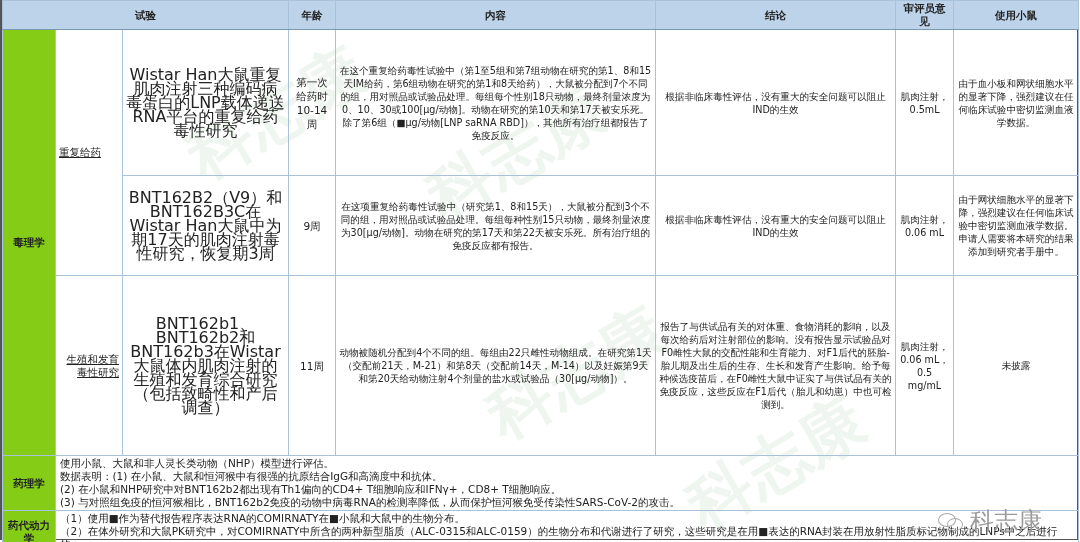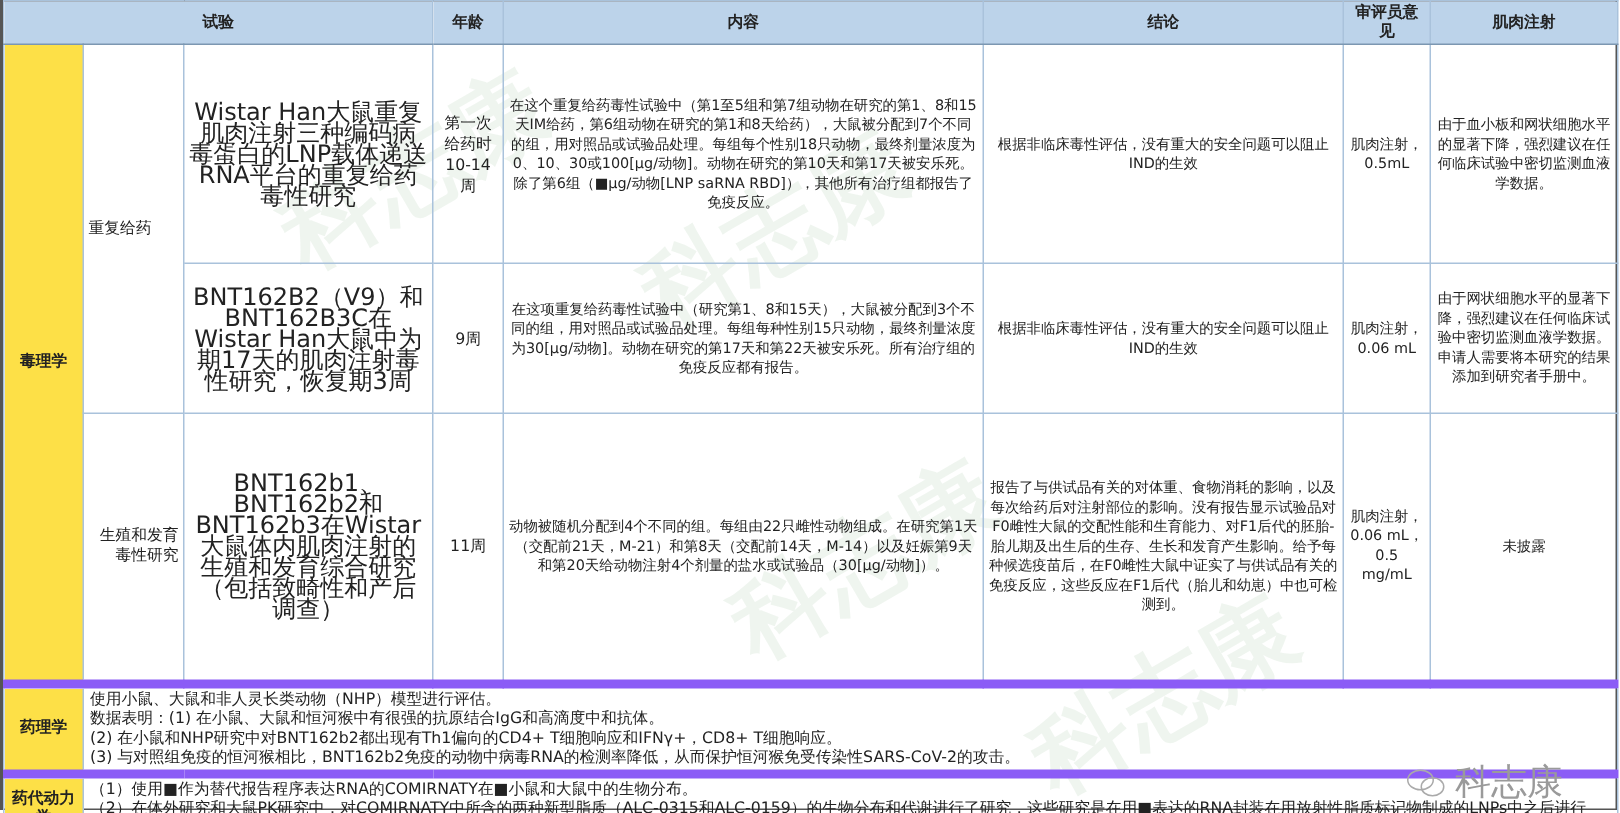--- a/index.html
+++ b/index.html
@@ -6,28 +6,28 @@
   body { width: 1080px; height: 542px; overflow: hidden; position: relative;
          font-family: "DejaVu Sans", "Liberation Sans", sans-serif; color: #222; }
   .frame { position: absolute; left: 0; top: 0; width: 1078px; height: 540px;
            border: 1px solid #555; border-left: 2px solid #555; box-sizing: border-box; }
   table { position: absolute; left: 2px; top: 0; border-collapse: collapse; table-layout: fixed;
           width: 1076px; font-size: 9.6px; line-height: 13px; }
   td, th { border: 1px solid #a9c2db; padding: 1px 3px; vertical-align: middle; text-align: center;
            overflow: hidden; }
   thead th { background: #bcd3ea; height: 20px; font-weight: bold; color: #222; font-size: 10.5px;
              border-bottom: 1px solid #7c97b1; }
-  .cat { background: #fde047; font-weight: bold; font-size: 10.5px; }
-  .sub { text-align: left; font-size: 10.5px; }
+  .cat { background: #84cc16; font-weight: bold; font-size: 10.5px; }
+  .sub { text-align: left; font-size: 10.5px; text-decoration: underline; }
   .sub.center { text-align: right; }
   .trial { font-size: 16px; line-height: 14px; }
   .age { font-size: 10.5px; line-height: 14px; }
   .left { text-align: center; }
   .wide { text-align: left; font-size: 10.5px; line-height: 13px; padding-left: 4px; }
-  .rowsep td { border-top: 6px solid #8b5cf6; }
+  .rowsep td { border-top: 1px solid #8b5cf6; }
   .watermark { position: absolute; pointer-events: none; color: rgba(120,170,120,0.12);
                font-size: 64px; font-weight: bold; transform: rotate(-30deg); }
   .logo { position: absolute; right: 38px; top: 505px; font-size: 24px; color: #9a9a9a;
           display: flex; align-items: center; gap: 4px; }
   .logo .icon { width: 28px; height: 20px; position: relative; }
   .logo .icon span { position: absolute; border: 1.5px solid #aaa; border-radius: 50%; }
 </style>
 </head>
 <body>
 
@@ -49,21 +49,21 @@
     <col style="width:58px">
     <col style="width:125px">
   </colgroup>
   <thead>
     <tr>
       <th colspan="3">试验</th>
       <th>年龄</th>
       <th>内容</th>
       <th>结论</th>
       <th>审评员意见</th>
-      <th>肌肉注射</th>
+      <th>使用小鼠</th>
     </tr>
   </thead>
   <tbody>
     <tr style="height:146px">
       <td rowspan="3" class="cat">毒理学</td>
       <td rowspan="2" class="sub">重复给药</td>
       <td class="trial">Wistar Han大鼠重复肌肉注射三种编码病毒蛋白的LNP载体递送RNA平台的重复给药毒性研究</td>
       <td class="age">第一次给药时10-14周</td>
       <td>在这个重复给药毒性试验中（第1至5组和第7组动物在研究的第1、8和15天IM给药，第6组动物在研究的第1和8天给药），大鼠被分配到7个不同的组，用对照品或试验品处理。每组每个性别18只动物，最终剂量浓度为0、10、30或100[µg/动物]。动物在研究的第10天和第17天被安乐死。除了第6组（■µg/动物[LNP saRNA RBD]），其他所有治疗组都报告了免疫反应。</td>
       <td>根据非临床毒性评估，没有重大的安全问题可以阻止IND的生效</td>

